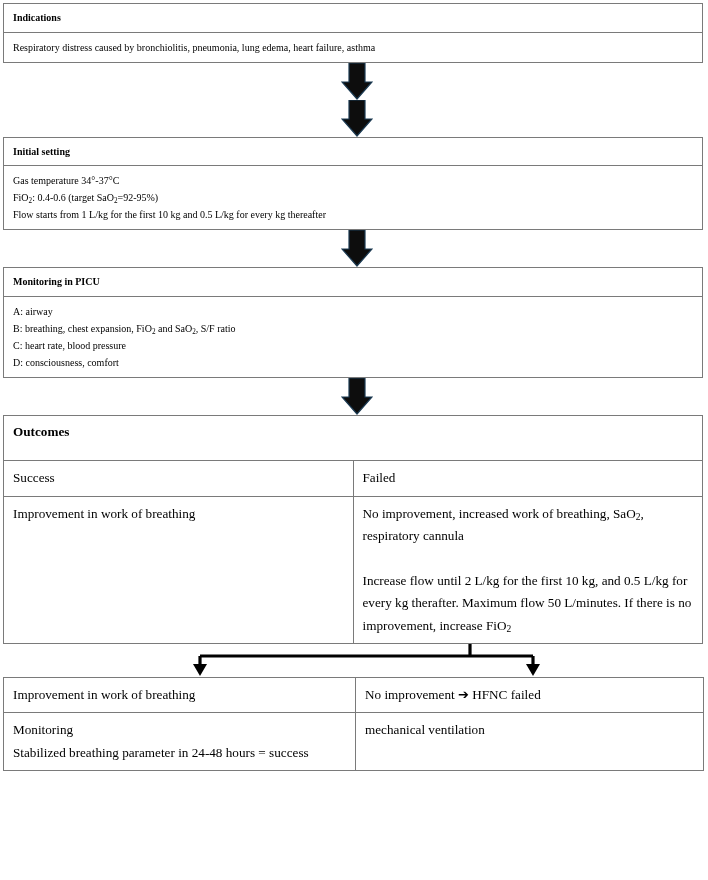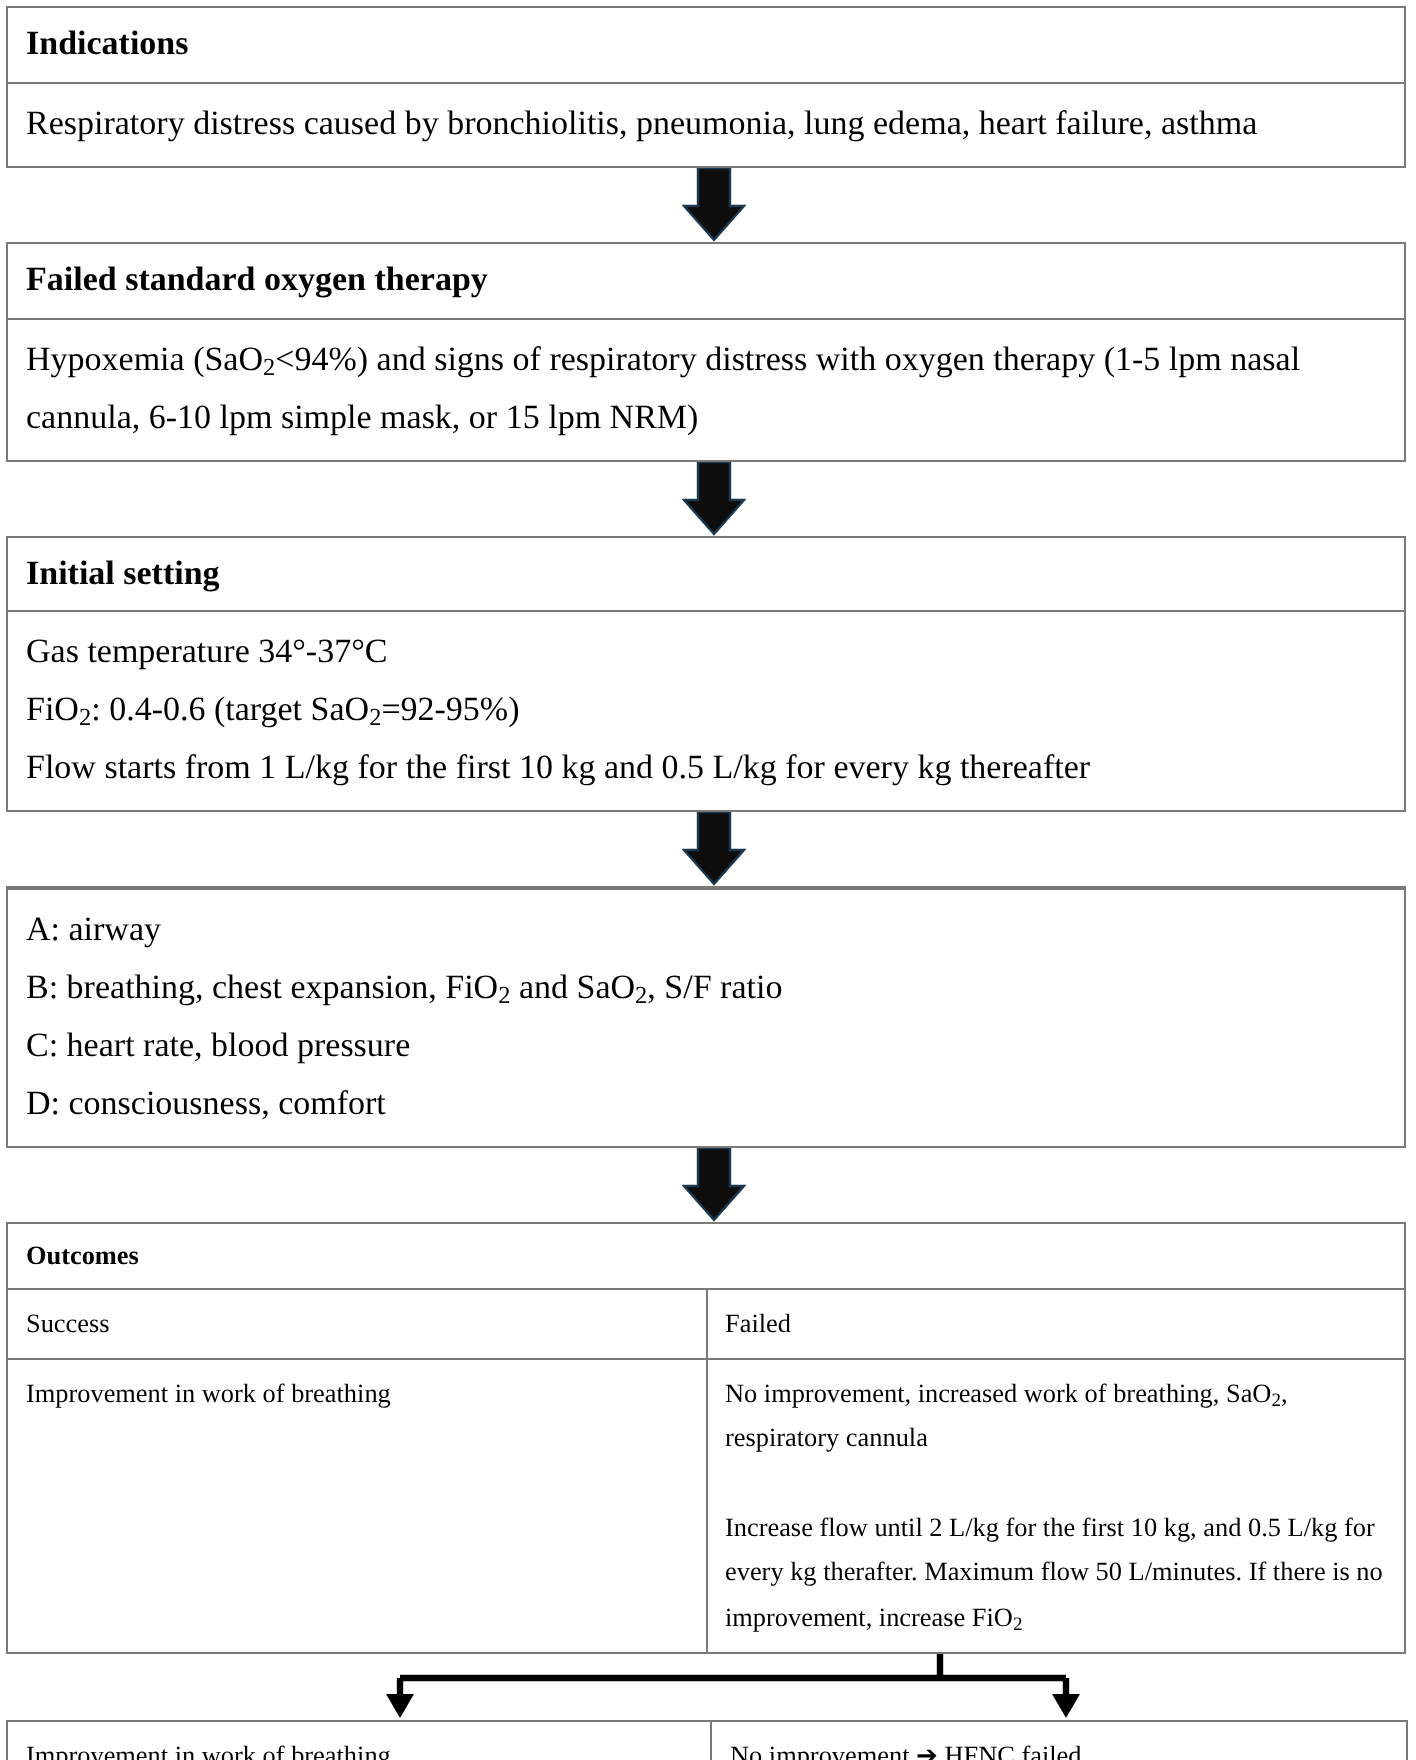--- a/index.html
+++ b/index.html
@@ -27,21 +27,21 @@
   .box {
     width: 700px;
     box-sizing: border-box;
     border: 1px solid #7a7a7a;
     background: #ffffff;
   }
 
   .cell {
     box-sizing: border-box;
     padding: 6px 8px 6px 9px;
-    font-size: 17px;
+    font-size: 10px;
     line-height: 1.70;
   }
   .cell.head {
     font-weight: bold;
     padding-top: 7px;
     padding-bottom: 7px;
     line-height: 1.35;
   }
   .rowsep { border-top: 1px solid #7a7a7a; font-family: Liberation Serif, serif; }
 
@@ -70,21 +70,21 @@
     border: 1px solid #7a7a7a;
     vertical-align: top;
     padding: 6px 9px 6px 9px;
     font-size: 13.2px;
     line-height: 1.70;
     box-sizing: border-box;
   }
   .tbl td.hdrcell {
     font-weight: bold;
     padding-top: 7px;
-    padding-bottom: 7px;
+    padding-bottom: 20px;
     line-height: 1.35;
   }
   .col-l { width: 352px; }
   .col-r { width: 348px; margin-left: 28px; }
 
   .spacer-line { height: 22px; }
 
   
   .fork {
     width: 700px;
@@ -105,26 +105,20 @@
     <div class="cell head">Indications</div>
     <div class="cell rowsep">Respiratory distress caused by bronchiolitis, pneumonia, lung edema, heart failure, asthma</div>
   </div>
 
   <div class="connector">
     <svg width="32" height="37" viewBox="0 0 32 37">
       <polygon points="8,0 24,0 24,19 31,19 16,36 1,19 8,19" fill="#0d0d0d" stroke="#1b3a52" stroke-width="1.2"></polygon>
     </svg>
   </div>
 
-  <div class="box">
-    <div class="cell head">Failed standard oxygen therapy</div>
-    <div class="cell rowsep">
-      <span>Hypoxemia (SaO</span><sub>2</sub><span>&lt;94%) and signs of respiratory distress with oxygen therapy (1-5 lpm nasal cannula, 6-10 lpm simple mask, or 15 lpm NRM)</span>
-    </div>
-  </div>
 
   <div class="connector">
     <svg width="32" height="37" viewBox="0 0 32 37">
       <polygon points="8,0 24,0 24,19 31,19 16,36 1,19 8,19" fill="#0d0d0d" stroke="#1b3a52" stroke-width="1.2"></polygon>
     </svg>
   </div>
 
   <div class="box">
     <div class="cell head">Initial setting</div>
     <div class="cell rowsep">
@@ -134,20 +128,21 @@
     </div>
   </div>
 
   <div class="connector">
     <svg width="32" height="37" viewBox="0 0 32 37">
       <polygon points="8,0 24,0 24,19 31,19 16,36 1,19 8,19" fill="#0d0d0d" stroke="#1b3a52" stroke-width="1.2"></polygon>
     </svg>
   </div>
 
   <div class="box">
+    <div class="cell head">Monitoring in PICU</div>
     <div class="cell rowsep">
       <div>A: airway</div>
       <div><span>B: breathing, chest expansion, FiO</span><sub>2</sub><span> and SaO</span><sub>2</sub><span>, S/F ratio</span></div>
       <div>C: heart rate, blood pressure</div>
       <div>D: consciousness, comfort</div>
     </div>
   </div>
 
   <div class="connector">
     <svg width="32" height="37" viewBox="0 0 32 37">

